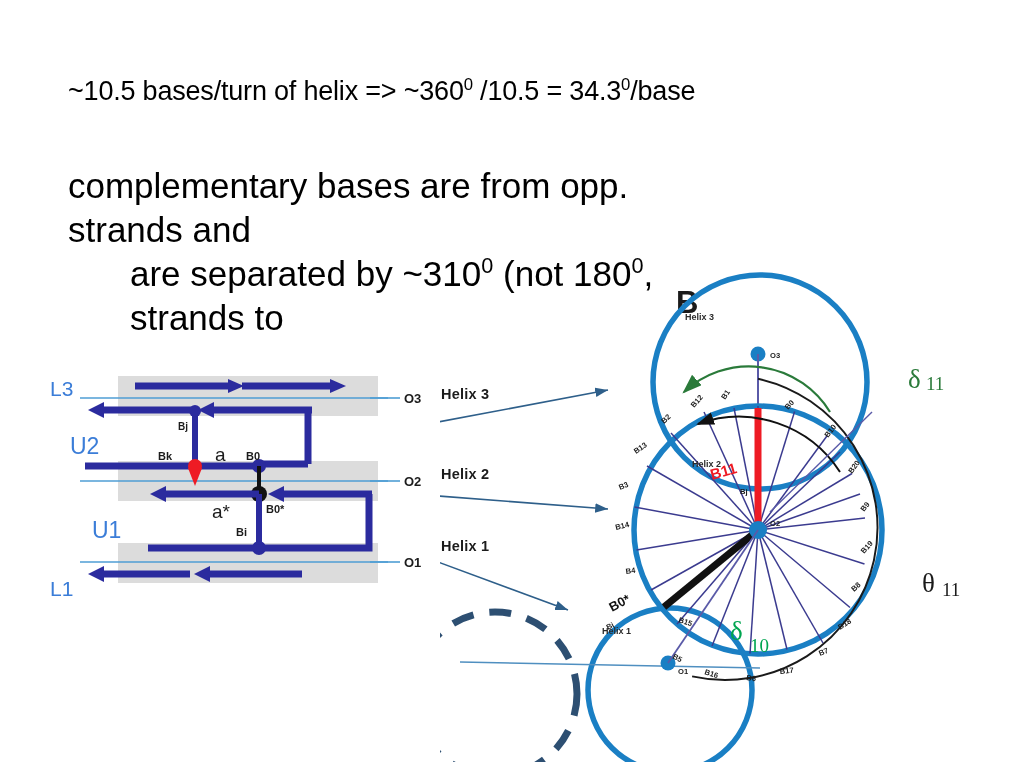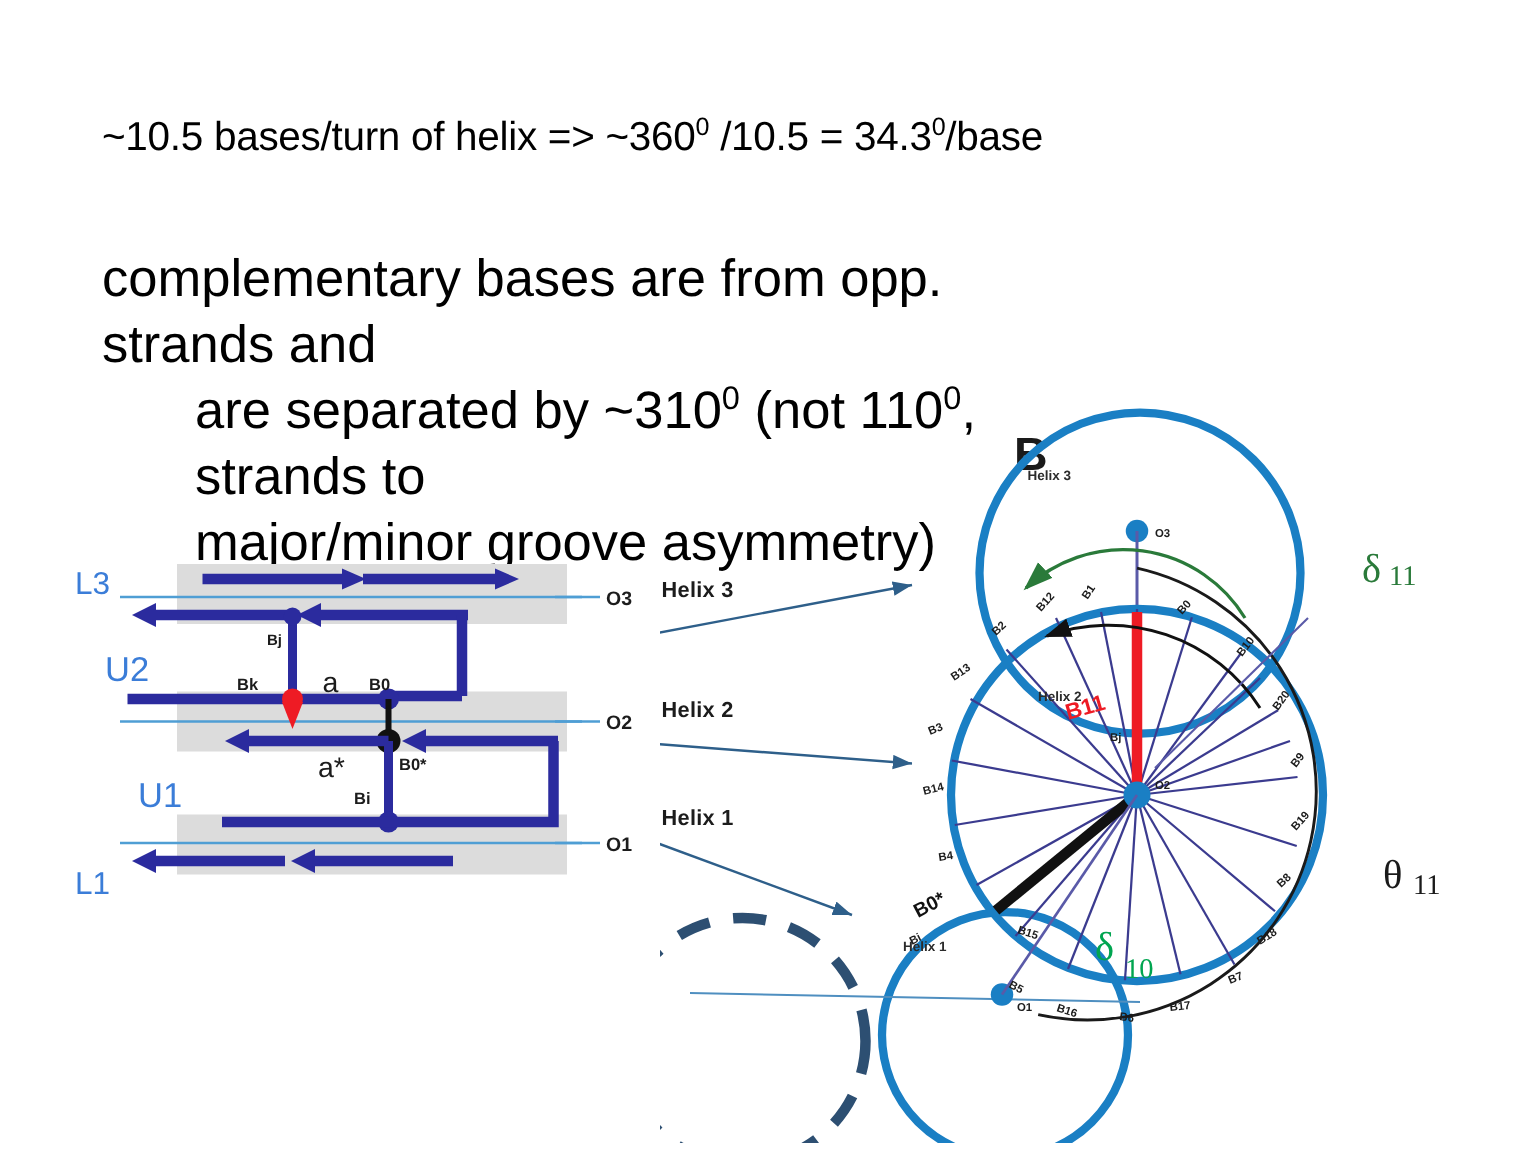--- a/index.html
+++ b/index.html
@@ -112,22 +112,21 @@
 <body>
 
 <div id="slide">
 
   <div class="textblock" id="line1">
     <span>~10.5 bases/turn of helix =&gt; ~360</span><sup class="deg">0</sup><span> /10.5 = 34.3</span><sup class="deg">0</sup><span>/base</span>
   </div>
 
   <div class="textblock" id="para">
     <span>complementary bases are from opp. strands and</span>
-    <span class="indent"><span>are separated by ~310</span><sup class="deg">0</sup><span>  (not 110</span><sup class="deg">0</sup><span>, strands to</span></span>
-    <span class="indent">major/minor groove asymmetry)</span>
+    <span class="indent"><span>are separated by ~310</span><sup class="deg">0</sup><span>  (not 180</span><sup class="deg">0</sup><span>, strands to</span></span>
   </div>
 
   <div id="panel-b">B</div>
 
   <svg id="leftfig" viewBox="0 0 400 250">
 
     <rect x="78" y="8" width="260" height="40" fill="#dcdcdc"></rect>
     <rect x="78" y="93" width="260" height="40" fill="#dcdcdc"></rect>
     <rect x="78" y="175" width="260" height="40" fill="#dcdcdc"></rect>
 

